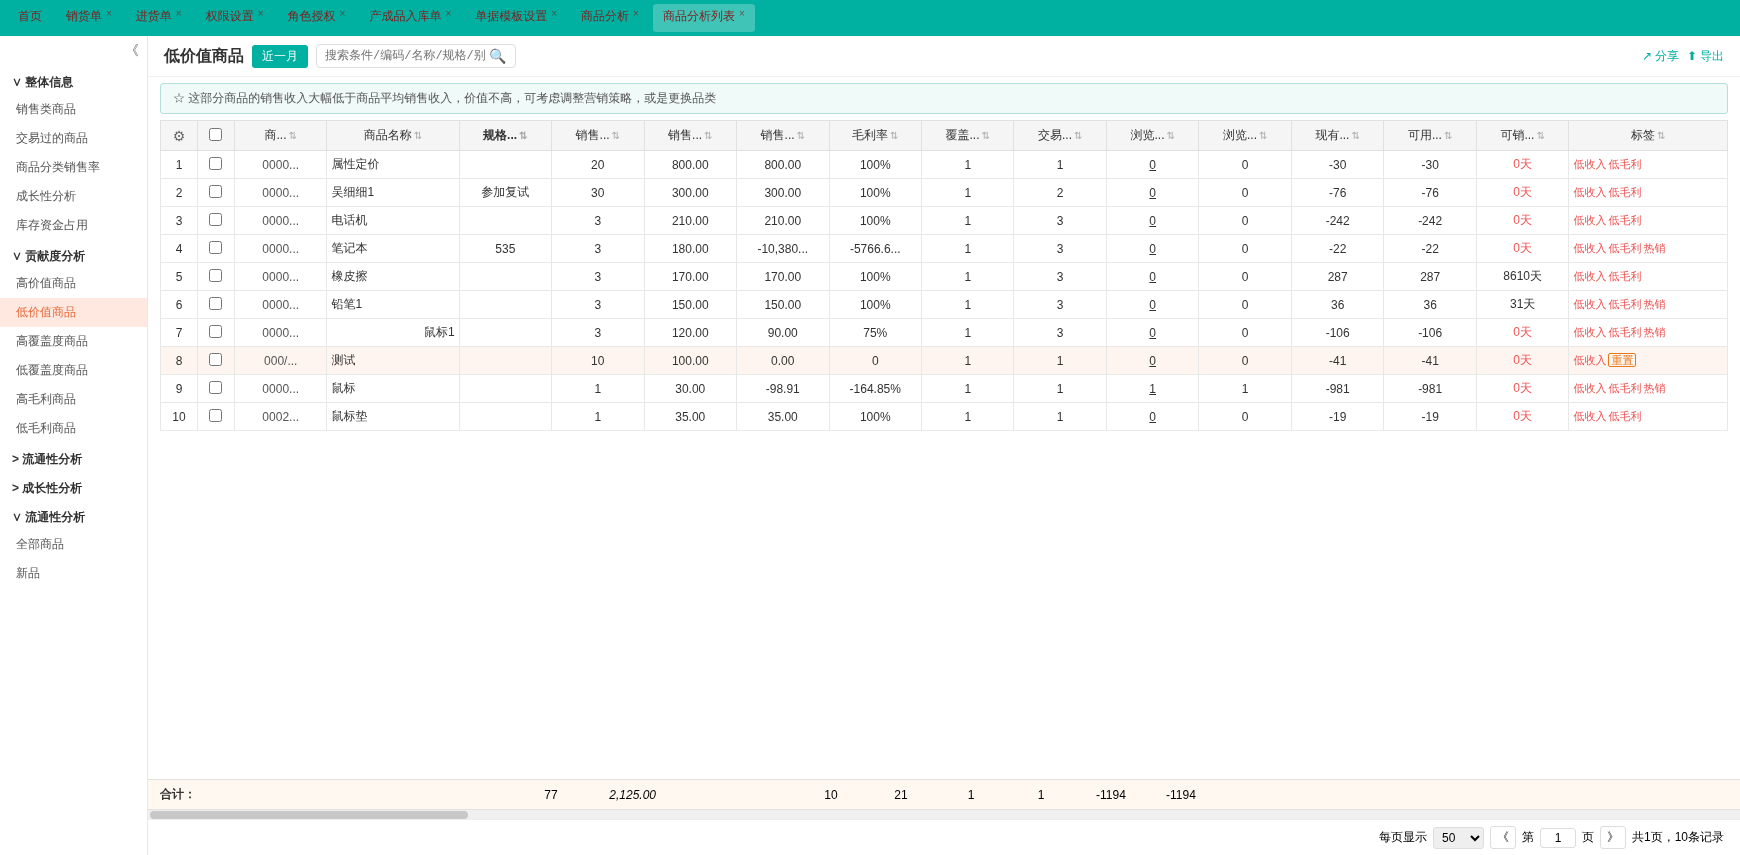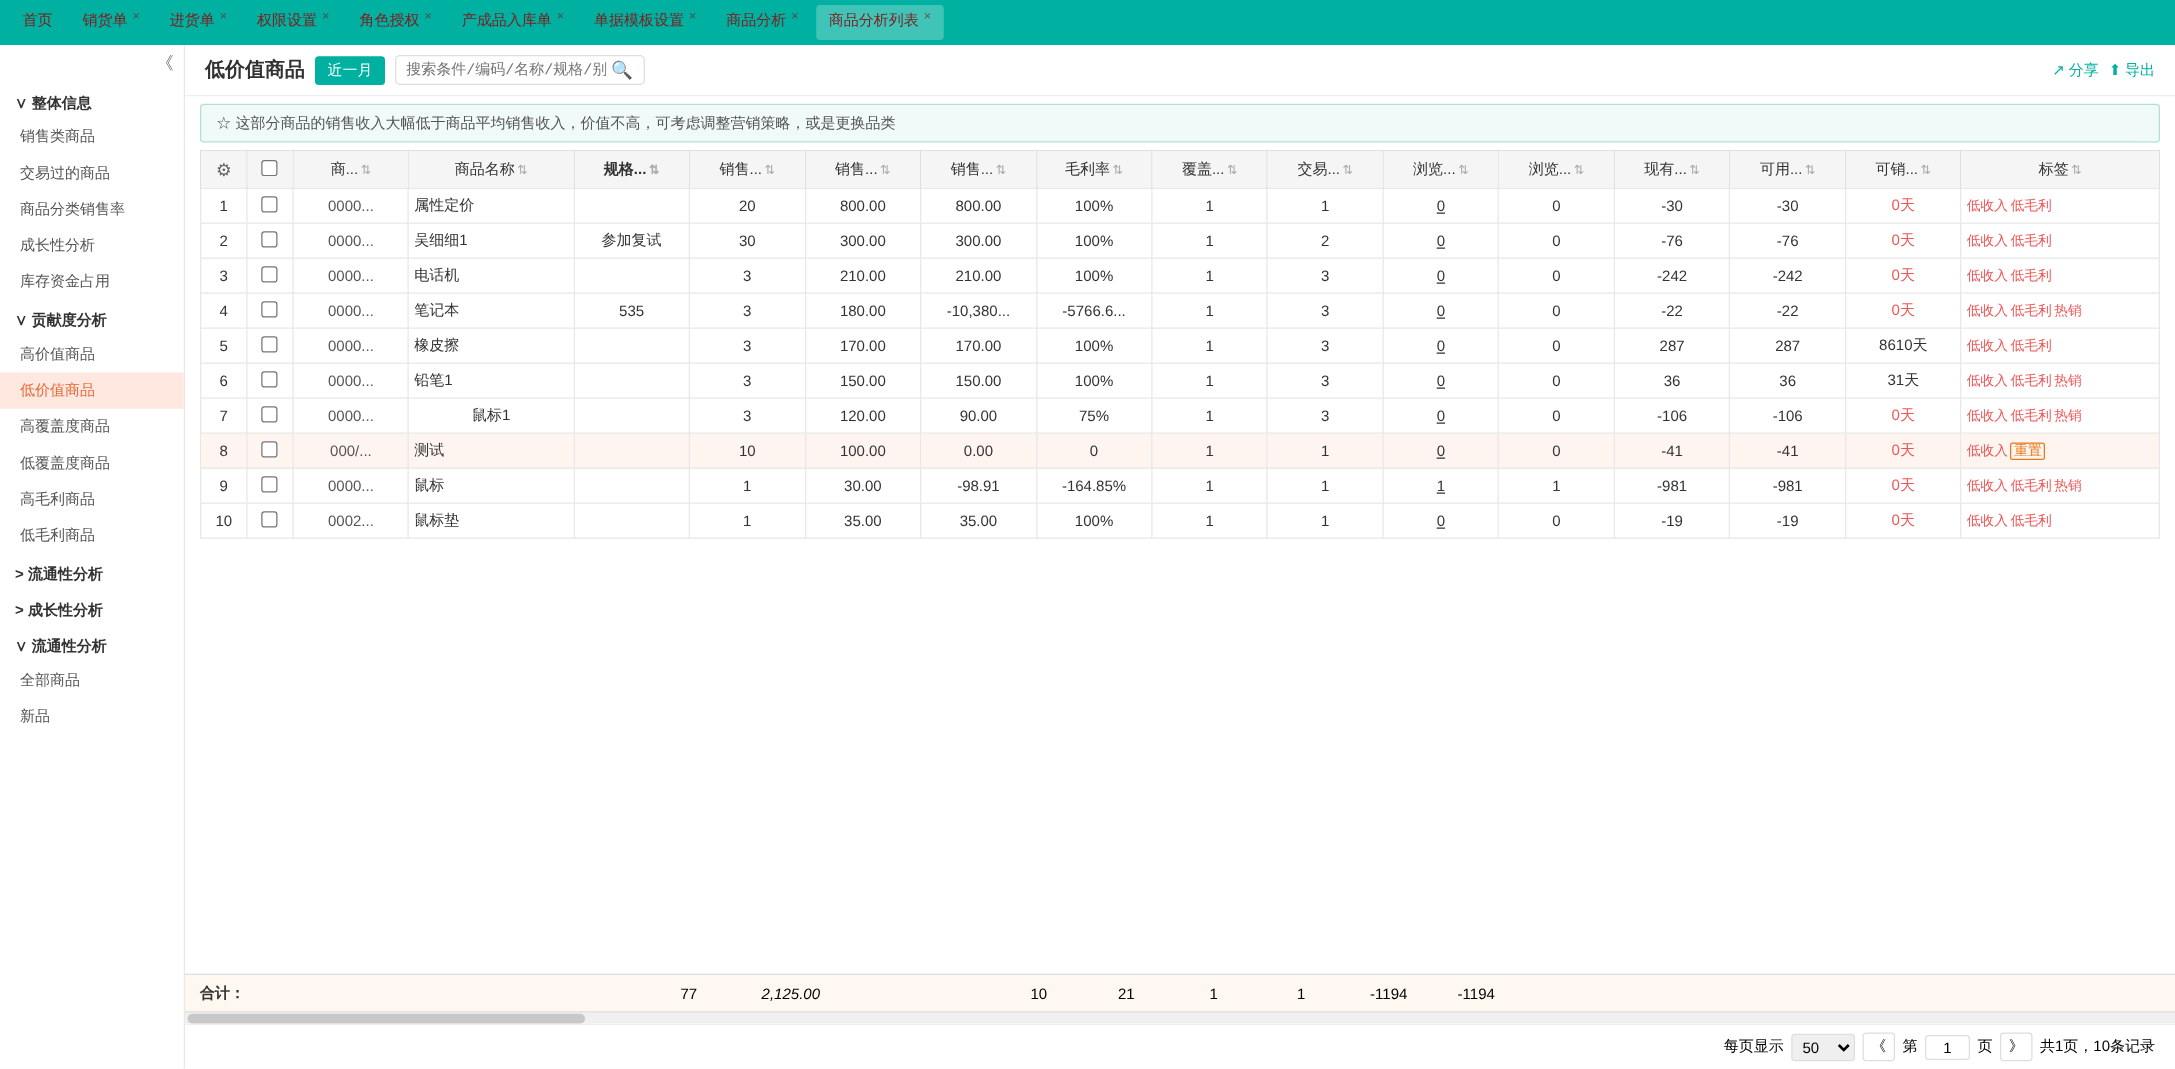--- a/index.html
+++ b/index.html
@@ -531,21 +531,21 @@
     <td>0</td>
     <td>36</td>
     <td>36</td>
     <td style="color:#333">31天</td>
     <td style="text-align:left"><span style="color:#e55; font-size:11px; margin-right:2px;">低收入</span><span style="color:#e55; font-size:11px; margin-right:2px;">低毛利</span><span style="color:#e55; font-size:11px; margin-right:2px;">热销</span></td>
   </tr>
             <tr>
     <td>7</td>
     <td><input type="checkbox" style=""></td>
     <td style="color:#555">0000...</td>
-    <td style="text-align:center">鼠标1</td>
+    <td style="text-align:right">鼠标1</td>
     <td></td>
     <td>3</td>
     <td>120.00</td>
     <td>90.00</td>
     <td>75%</td>
     <td>1</td>
     <td>3</td>
     <td><span class="link-underline">0</span></td>
     <td>0</td>
     <td>-106</td>

